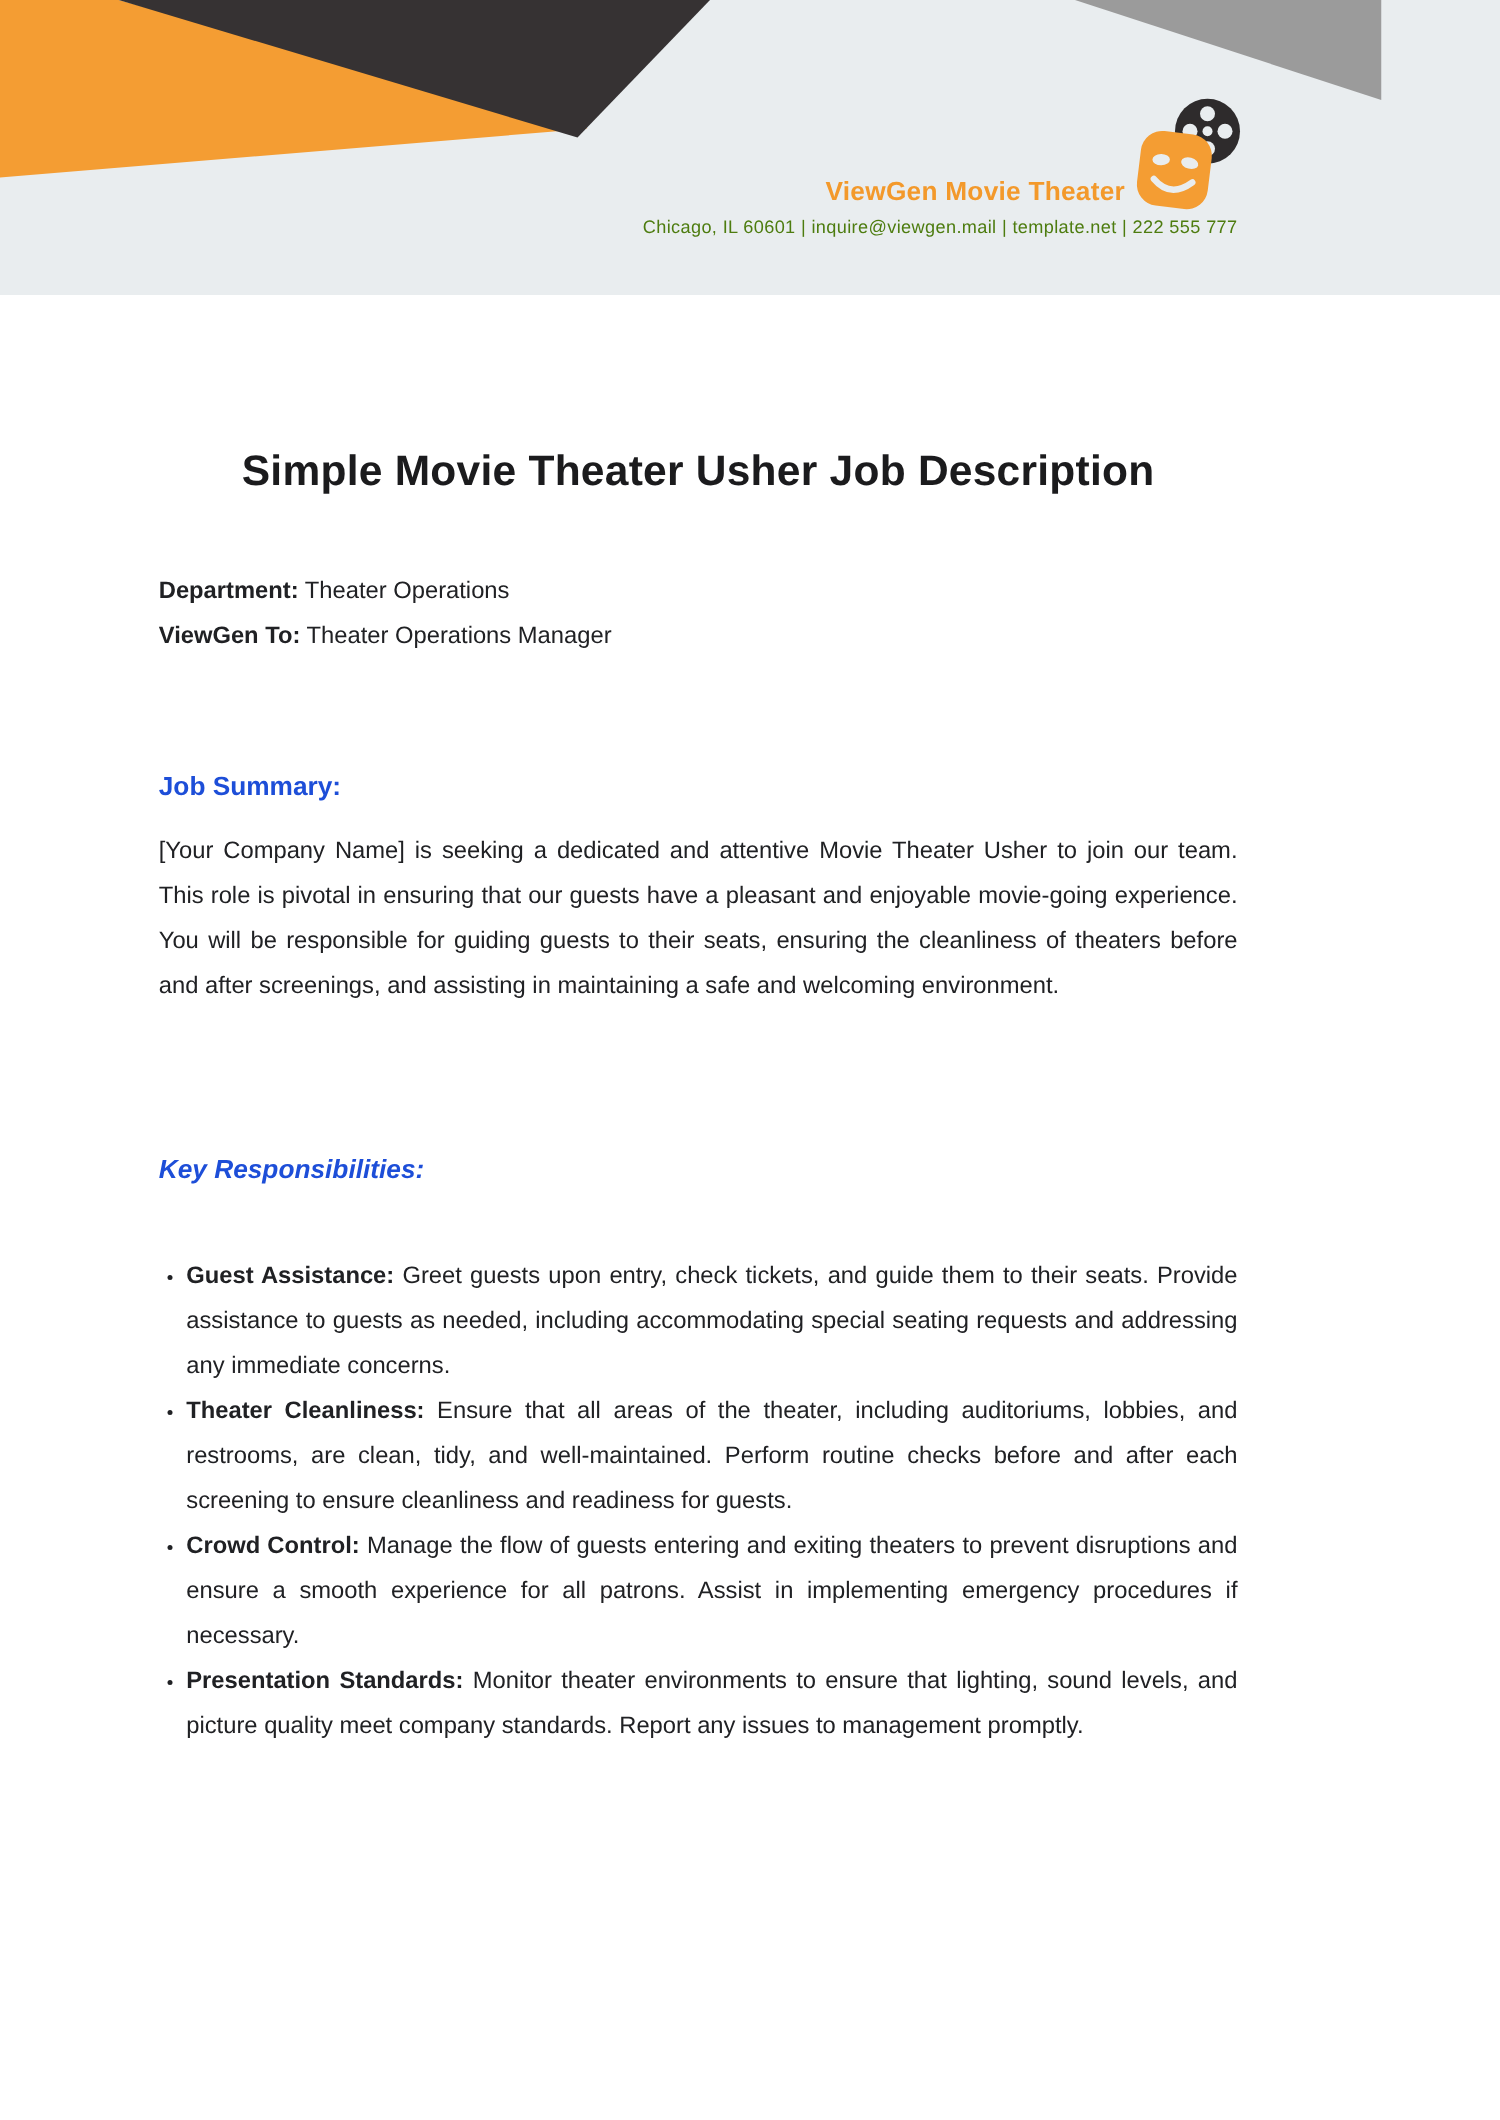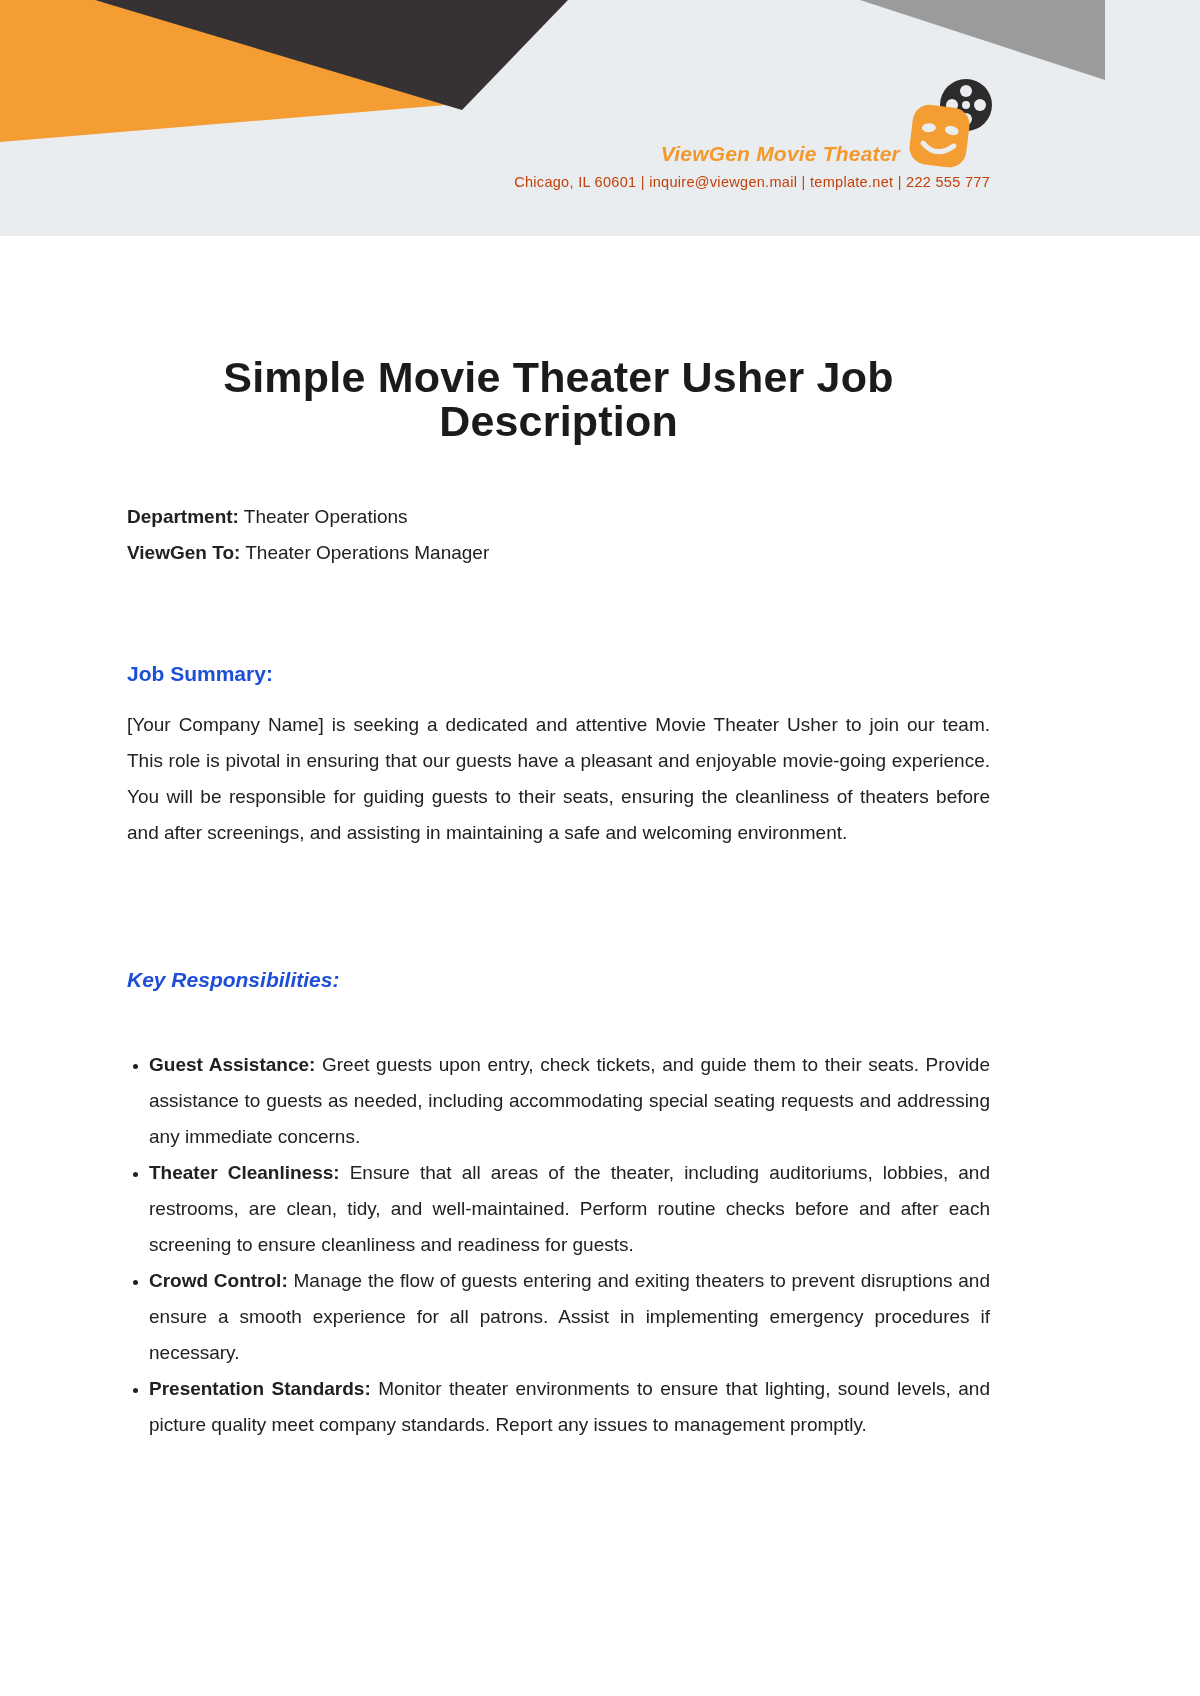--- a/index.html
+++ b/index.html
@@ -32,46 +32,45 @@
   }
   .brand-name {
     position: absolute;
     top: 142px;
     right: 300px;
     font-size: 21px;
     font-weight: 700;
     color: #F3992B;
     letter-spacing: 0.2px;
     white-space: nowrap;
-    font-style: italic;
   }
   .contact-line {
     position: absolute;
     top: 174px;
     right: 210px;
     font-size: 14.5px;
-    color: #c2410c;
+    color: #4d7c0f;
     letter-spacing: 0.3px;
     white-space: nowrap;
   }
   .logo {
     position: absolute;
     top: 76px;
     left: 905px;
     width: 96px;
     height: 96px;
   }
 
   
   main {
     padding: 0 210px 0 127px;
   }
   h1.doc-title {
     margin: 119px 0 0 0;
-    font-size: 43px;
+    font-size: 34px;
     line-height: 44px;
     font-weight: 700;
     text-align: center;
     color: #1B1B1D;
     letter-spacing: 0.2px;
   }
   .meta-block { margin-top: 56px; }
   .meta-block p {
     margin: 0;
     font-size: 19px;

